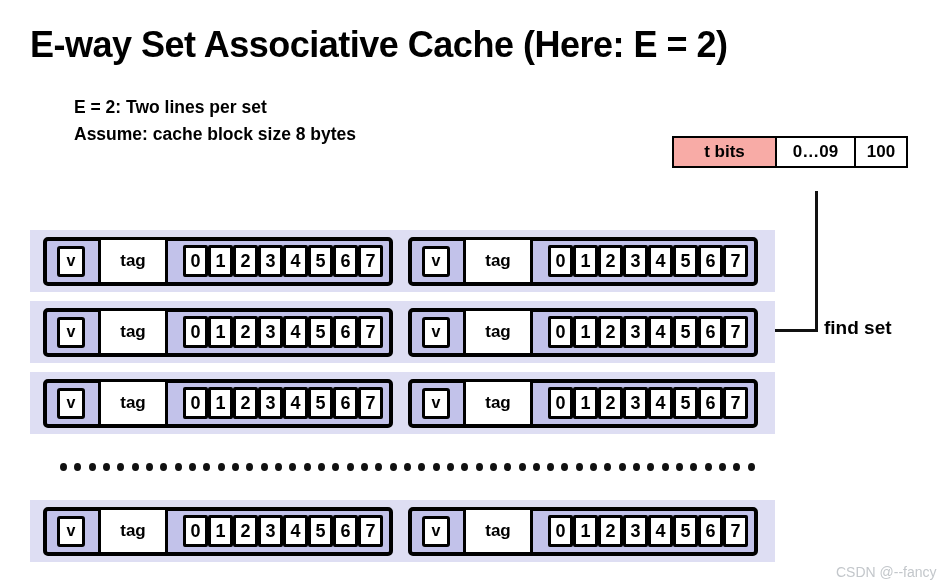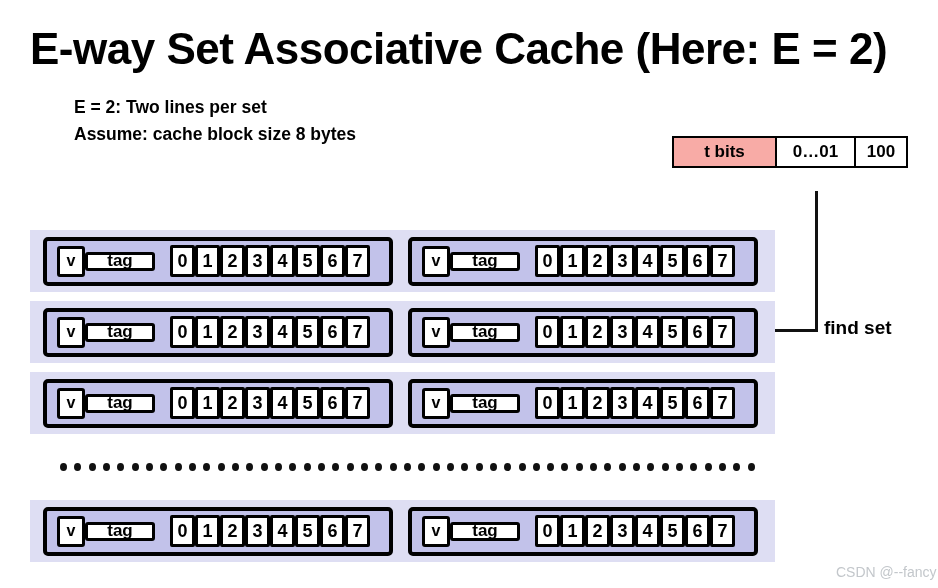--- a/index.html
+++ b/index.html
@@ -2,21 +2,21 @@
 <html style="--pink: #F8ABA6; --lavender_light: #DEDEF3; --lavender_dark: #C2C2EA; --watermark_gray: #C3C7CB;"><head>
 <meta charset="utf-8">
 <style>
   html,body{margin:0;padding:0;}
   body{
     width:938px;height:588px;position:relative;background:#ffffff;overflow:hidden;
     font-family:"Liberation Sans", sans-serif;color:#000;
   }
   .title{
     position:absolute;left:30px;top:24px;margin:0;
-    font-size:44px;font-weight:bold;letter-spacing:-0.5px;white-space:nowrap;
+    font-size:36px;font-weight:bold;letter-spacing:-0.5px;white-space:nowrap;
   }
   .subtitle{
     position:absolute;left:30px;top:94px;
     font-size:17.5px;font-weight:bold;line-height:27px;white-space:nowrap;margin-left:44px;
   }
   
   .addr{position:absolute;left:672px;top:136px;}
   .addr-label{font-size:18px;font-weight:bold;white-space:nowrap;margin-bottom:4px;}
   .addr-box{display:flex;border:2px solid #000;width:232px;height:28px;background:#fff;}
   .addr-cell{
@@ -44,21 +44,21 @@
     width:350px;height:49px;box-sizing:border-box;flex:0 0 auto;
     background:var(--lavender_dark);border:4px solid #000;border-radius:5px;
     display:flex;align-items:center;
   }
   .vbox,.tagbox,.byte{
     background:#fff;border:3px solid #000;border-radius:3px;box-sizing:border-box;
     display:flex;align-items:center;justify-content:center;
     font-weight:bold;
   }
   .vbox{width:28px;height:31px;margin-left:10px;font-size:16px;}
-  .tagbox{width:70px;height:19px;font-size:17px;}
+  .tagbox{width:70px;height:48px;margin-left:13px;font-size:17px;}
   .bytes{margin-left:15px;display:flex;}
   .byte{width:25px;height:32px;font-size:18px;border-radius:2px;}
   
   .dots{
     height:66px;display:flex;align-items:center;justify-content:space-between;
     padding-left:30px;padding-right:20px;
   }
   .dot{width:7px;height:8px;border-radius:50%;background:#111;flex:0 0 auto;}
   .watermark{
     position:absolute;left:836px;top:564px;
@@ -71,21 +71,21 @@
 <h1 class="title">E-way Set Associative Cache (Here: E = 2)</h1>
 
 <div class="subtitle">
   <div>E = 2: Two lines per set</div>
   <div>Assume: cache block size 8 bytes</div>
 </div>
 
 <div class="addr">
   <div class="addr-box">
     <div class="addr-cell c0">t bits</div>
-    <div class="addr-cell c1">0…01</div>
+    <div class="addr-cell c1">0…09</div>
     <div class="addr-cell c2">100</div>
   </div>
 </div>
 
 <div class="conn-v"></div>
 <div class="conn-h"></div>
 <div class="find-set">find set</div>
 
 <div class="cache">
   <div id="rows-top">

